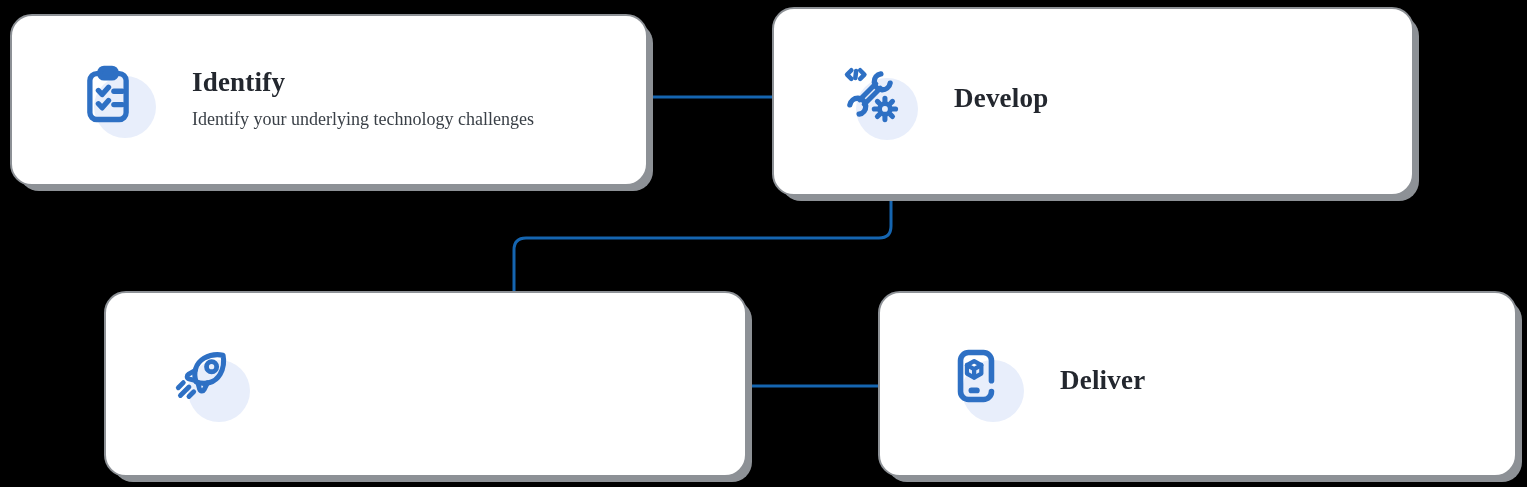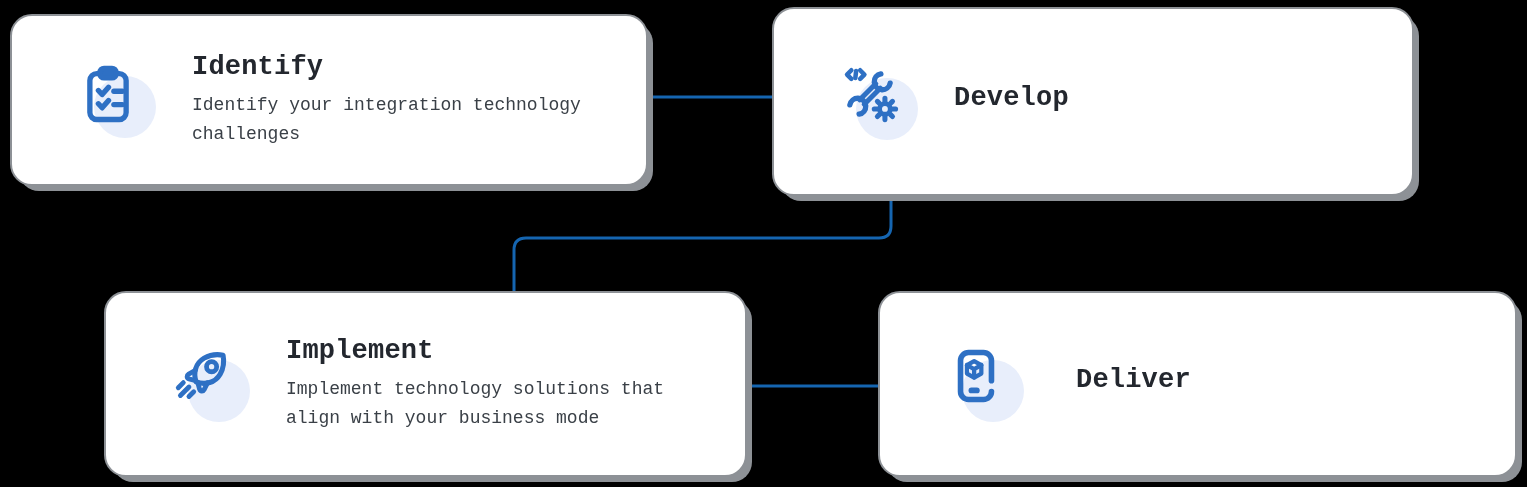--- a/index.html
+++ b/index.html
@@ -1,38 +1,38 @@
 <!DOCTYPE html>
 <html><head>
 <meta charset="utf-8">
 <style>
   html,body{margin:0;padding:0;background:#000;}
   .canvas{
     position:relative;
     width:1527px;height:487px;
     background:#000;
     overflow:hidden;
-    font-family:Liberation Mono, monospace;
+    font-family:Liberation Serif, serif;
   }
   .connectors{position:absolute;left:0;top:0;z-index:1;}
   .conn{fill:none;stroke:#1565b0;stroke-width:3px;}
   .card{
     position:absolute;z-index:2;
     background:#fff;
     border:2px solid #8d9196;
     border-radius:22px;
     box-shadow:7px 7px 0 -2px #8d9196;
     display:flex;align-items:center;
     padding:0 24px 0 64px;
     box-sizing:border-box;
   }
   .card-1{left:10px;top:14px;width:638px;height:172px;}
   .card-2{left:772px;top:7px;width:642px;height:189px;align-items:center;}
   .card-3{left:104px;top:291px;width:643px;height:186px;}
-  .card-4{left:878px;top:291px;width:639px;height:186px;gap:16px;}
+  .card-4{left:878px;top:291px;width:639px;height:186px;}
   .icon-wrap{position:relative;width:80px;height:80px;flex-shrink:0;margin-right:36px;}
   .icon-circle{
     position:absolute;left:18px;top:16px;width:62px;height:62px;
     border-radius:50%;background:#e8eefb;
   }
   .icon-wrap svg{position:absolute;left:0;top:0;}
   .ic{fill:none;stroke:#2e70c4;stroke-linecap:round;stroke-linejoin:round;}
   .card-text{min-width:0;}
   .card-title{
     margin:0 0 7px 0;
@@ -63,21 +63,21 @@
         <rect class="ic" x="5.2" y="5.0" width="13.6" height="17.2" rx="2.6" stroke-width="2"></rect>
         <rect class="ic" x="9.0" y="3.0" width="6.0" height="3.6" rx="1.5" fill="#ffffff" stroke-width="2"></rect>
         <path class="ic" d="M8.4,11.3 l1.4,1.5 l2.4,-2.7" stroke-width="2"></path>
         <path class="ic" d="M14.2,11.6 h3.2" stroke-width="2"></path>
         <path class="ic" d="M8.4,16.3 l1.4,1.5 l2.4,-2.7" stroke-width="2"></path>
         <path class="ic" d="M14.2,16.6 h3.2" stroke-width="2"></path>
       </svg>
     </div>
     <div class="card-text">
       <h2 class="card-title">Identify</h2>
-      <p class="card-desc">Identify your integration technology challenges</p>
+      <p class="card-desc">Identify your underlying technology challenges</p>
     </div>
   </section>
 
   <section class="card card-2">
     <div class="icon-wrap">
       <span class="icon-circle"></span>
       <svg width="64" height="64" viewBox="0 0 24 24">
         <path class="ic" d="M5.0,3.1 L3.4,4.7 L5.0,6.3" stroke-width="1.7"></path>
         <path class="ic" d="M8.3,3.1 L9.9,4.7 L8.3,6.3" stroke-width="1.7"></path>
         <path class="ic" d="M6.8,3.4 L6.5,6.0" stroke-width="1.7"></path>
@@ -100,24 +100,20 @@
       <svg width="64" height="64" viewBox="0 0 24 24">
         <path class="ic" d="M9.8,14.2 C8.6,10.8 9.6,7.2 12.8,5.3 C14.9,4.1 17.4,3.7 19.9,4.2 C20.4,6.7 20.0,9.2 18.8,11.3 C16.9,14.5 13.3,15.5 9.8,14.2 Z" stroke-width="1.9"></path>
         <circle class="ic" cx="15.6" cy="8.5" r="1.9" stroke-width="1.8"></circle>
         <path class="ic" d="M9.5,9.9 L7.0,11.3 C6.2,11.8 6.2,12.8 7.1,13.1 L9.7,13.8" stroke-width="1.8"></path>
         <path class="ic" d="M14.1,14.5 L12.8,17.1 C12.4,17.9 11.4,17.9 11.1,17.0 L10.4,14.4" stroke-width="1.8"></path>
         <path class="ic" d="M5.0,14.5 L3.1,16.4" stroke-width="1.8"></path>
         <path class="ic" d="M7.1,16.1 L3.9,19.3" stroke-width="1.8"></path>
         <path class="ic" d="M8.9,17.9 L7.1,19.7" stroke-width="1.8"></path>
       </svg>
     </div>
-    <div class="card-text">
-      <h2 class="card-title">Implement</h2>
-      <p class="card-desc">Implement technology solutions that align with your business mode</p>
-    </div>
   </section>
 
   <section class="card card-4">
     <div class="icon-wrap">
       <span class="icon-circle"></span>
       <svg width="64" height="64" viewBox="0 0 24 24">
         <path class="ic" d="M17.8,13.8 L17.8,6.2 A3,3 0 0 0 14.8,3.2 L9.2,3.2 A3,3 0 0 0 6.2,6.2 L6.2,17.8 A3,3 0 0 0 9.2,20.8 L14.8,20.8 A3,3 0 0 0 17.8,17.8" stroke-width="2.1"></path>
         <path class="ic" d="M11.3,6.4 L14.0,7.9 L14.0,11.1 L11.3,12.6 L8.6,11.1 L8.6,7.9 Z" stroke-width="1.6"></path>
         <path class="ic" d="M8.6,7.9 L11.3,9.4 L14.0,7.9 M11.3,9.4 L11.3,12.6" stroke-width="1.6"></path>
         <path class="ic" d="M10.3,17.4 L12.3,17.4" stroke-width="2.2"></path>

